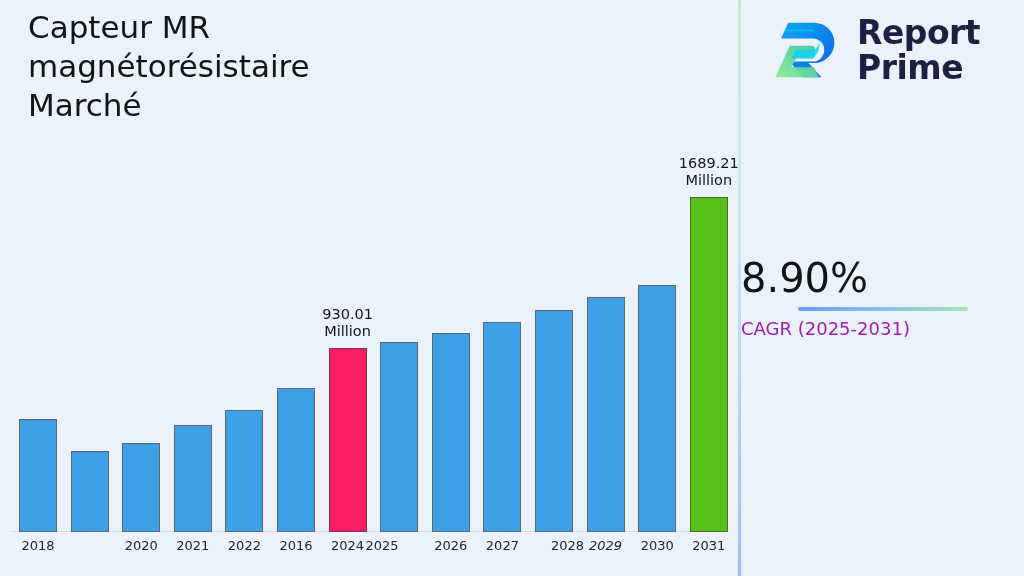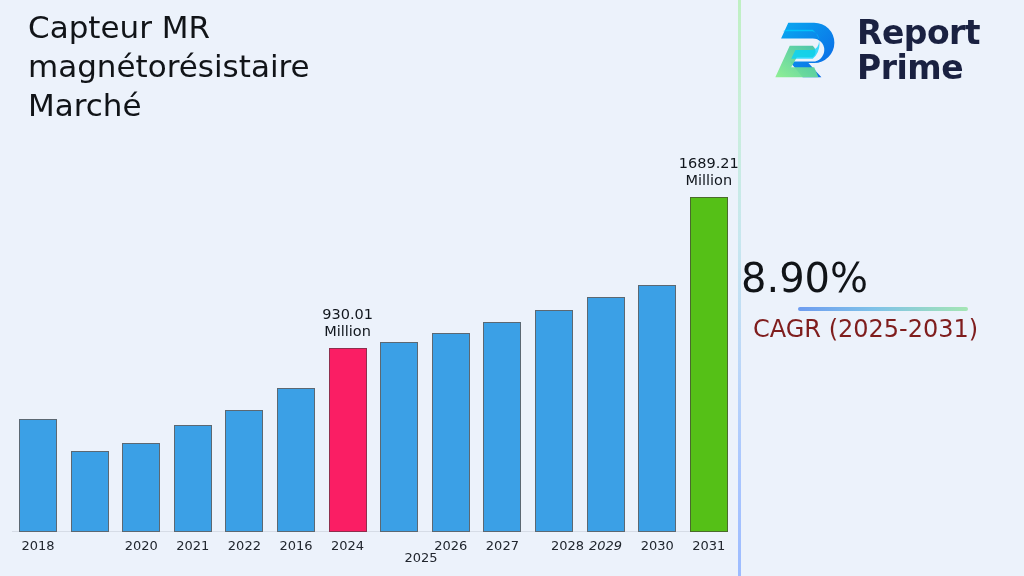--- a/index.html
+++ b/index.html
@@ -141,24 +141,23 @@
     font-weight: 400;
   }
   .cagr-rule {
     width: 170px;
     height: 4px;
     margin: 6px auto 7px auto;
     background: linear-gradient(to right, #6e9cf0 0%, #7fc2e8 45%, #a5e6b4 100%);
     border-radius: 2px;
   }
   .cagr-caption {
-    font-size: 24px;
+    font-size: 18px;
     line-height: 22px;
-    color: #7f1d1d;
-    padding-left: 12px;
+    color: #a21caf;
   }
 </style>
 </head>
 <body>
 
 <div class="page">
 
   <div class="chart-panel">
 
     <div class="chart-title">Capteur MR
@@ -178,21 +177,21 @@
         <div class="tick" style="left: 173.8px;">2021</div>
         <div class="bar" style="left: 225.4px; height: 122px;"></div>
         <div class="tick" style="left: 225.4px;">2022</div>
         <div class="bar" style="left: 277px; height: 144px;"></div>
         <div class="tick" style="left: 277px;">2016</div>
         <div class="bar pink" style="left: 328.6px; height: 184px;"></div>
         <div class="tick" style="left: 328.6px;">2024</div>
         <div class="bar-label" style="left: 328.6px; top: 306px;">930.01
 Million</div>
         <div class="bar" style="left: 380.2px; height: 190px;"></div>
-        <div class="tick" style="left: 402px; margin-top: 12px;">2025</div>
+        <div class="tick" style="left: 363px;">2025</div>
         <div class="bar" style="left: 431.8px; height: 199px;"></div>
         <div class="tick" style="left: 431.8px;">2026</div>
         <div class="bar" style="left: 483.4px; height: 210px;"></div>
         <div class="tick" style="left: 483.4px;">2027</div>
         <div class="bar" style="left: 535px; height: 222px;"></div>
         <div class="tick" style="left: 535px; text-align: right;">2028</div>
         <div class="bar" style="left: 586.6px; height: 235px;"></div>
         <div class="tick" style="left: 586.6px; font-style: italic;">2029</div>
         <div class="bar" style="left: 638.2px; height: 247px;"></div>
         <div class="tick" style="left: 638.2px;">2030</div>

